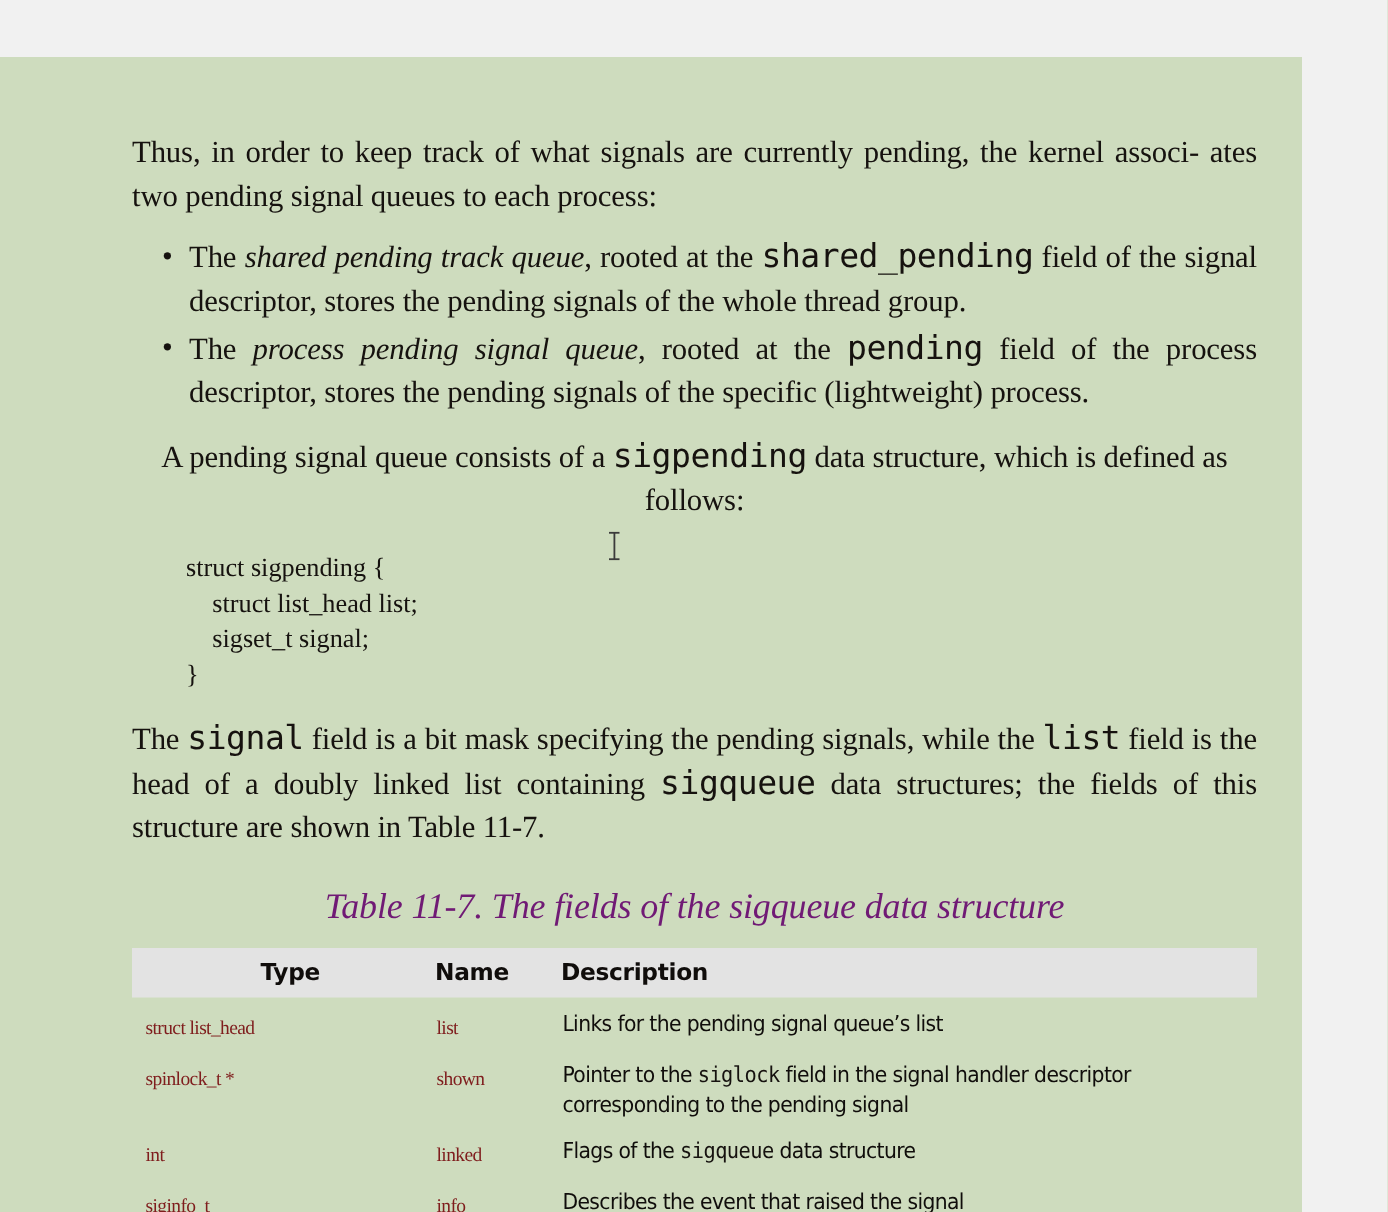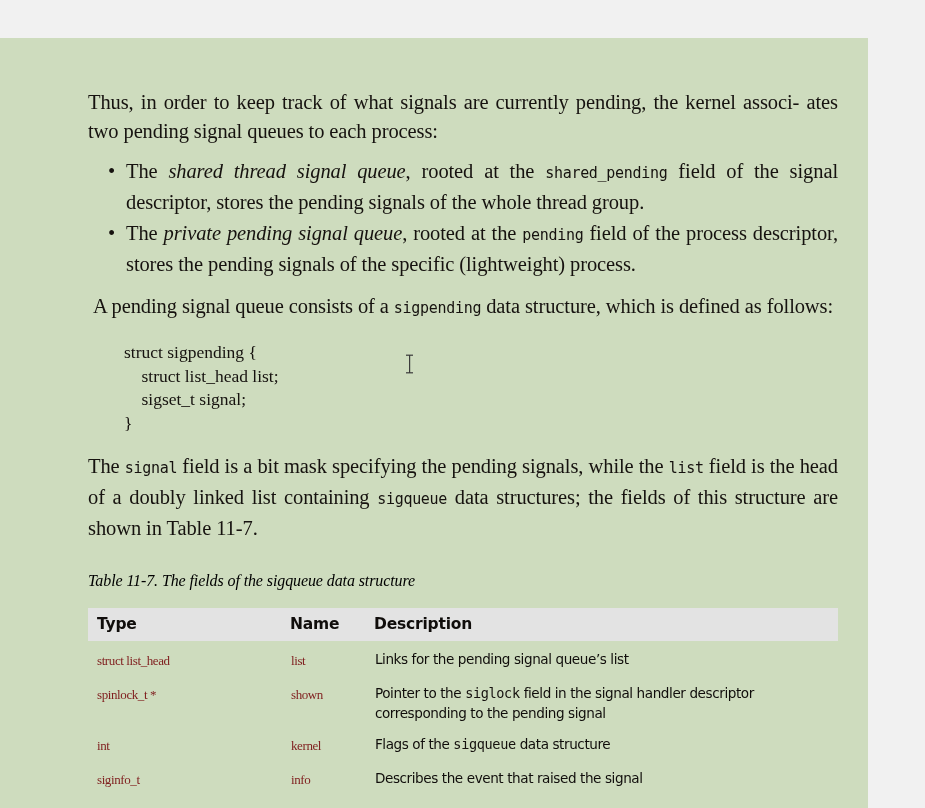--- a/index.html
+++ b/index.html
@@ -80,60 +80,61 @@
     left: 20px;
     top: 0;
     font-size: 20.5px;
     line-height: 29px;
   }
 
   i.term { font-style: italic; }
 
   code, .mono {
     font-family: "DejaVu Sans Mono", monospace;
-    font-size: 15px;
+    font-size: 22px;
     letter-spacing: -0.3px;
     color: #16120f;
   }
 
   pre.codeblock {
     margin: 0;
     padding: 0;
     font-family: Liberation Serif, serif;
     font-size: 17.5px;
     line-height: 23.5px;
     color: #16120f;
     white-space: pre;
   }
 
   .table-caption {
     font-family: "Liberation Serif", serif;
     font-style: italic;
-    font-size: 16px;
+    font-size: 24px;
     line-height: 24px;
-    color: #000000;
+    color: #701a75;
     letter-spacing: -0.1px;
+    text-align: center;
   }
 
   table.fieldtable {
     border-collapse: collapse;
     width: 750px;
     table-layout: fixed;
   }
   table.fieldtable thead th {
     background: #e3e3e3;
     text-align: left;
     font-family: "DejaVu Sans", sans-serif;
     font-weight: bold;
     font-size: 15.5px;
     color: #100d0b;
     padding: 7px 0 8px 0;
     letter-spacing: -0.2px;
   }
-  table.fieldtable thead th.c-type { padding-left: 9px; width: 193px; }
+  table.fieldtable thead th.c-type { padding-left: 9px; width: 193px; text-align: center; }
   table.fieldtable thead th.c-name { width: 84px; }
   table.fieldtable thead th.c-desc { width: 464px; }
 
   table.fieldtable td {
     vertical-align: top;
     padding-top: 8px;
     padding-bottom: 3px;
   }
   table.fieldtable td.cell-type,
   table.fieldtable td.cell-name {
@@ -182,24 +183,24 @@
 
       <p class="body">
         <span>Thus, in order to keep track of what signals are currently pending, the kernel associ-</span>
         <span>ates two pending signal queues to each process:</span>
       </p>
 
       <div class="gap-after-para"></div>
 
       <ul class="bullets">
         <li>
-          <span class="bullet-dot">•</span><span>The </span><i class="term">shared thread signal queue</i><span>, rooted at the </span><code>shared_pending</code><span> field of the signal descriptor, stores the pending signals of the whole thread group.</span>
+          <span class="bullet-dot">•</span><span>The </span><i class="term">shared pending track queue</i><span>, rooted at the </span><code>shared_pending</code><span> field of the signal descriptor, stores the pending signals of the whole thread group.</span>
         </li>
         <li>
-          <span class="bullet-dot">•</span><span>The </span><i class="term">private pending signal queue</i><span>, rooted at the </span><code>pending</code><span> field of the process descriptor, stores the pending signals of the specific (lightweight) process.</span>
+          <span class="bullet-dot">•</span><span>The </span><i class="term">process pending signal queue</i><span>, rooted at the </span><code>pending</code><span> field of the process descriptor, stores the pending signals of the specific (lightweight) process.</span>
         </li>
       </ul>
 
       <div class="gap-after-para"></div>
 
       <p class="body nojust"><span>A pending signal queue consists of a </span><code>sigpending</code><span> data structure, which is defined as follows:</span></p>
 
       <div style="height:18px"></div>
 
       <pre class="codeblock" style="margin-left:36px">struct sigpending {
@@ -231,21 +232,21 @@
             <td class="cell-name">list</td>
             <td class="cell-desc"><span>Links for the pending signal queue’s list</span><code></code><span></span></td>
           </tr>
           <tr>
             <td class="cell-type">spinlock_t *</td>
             <td class="cell-name">shown</td>
             <td class="cell-desc"><span>Pointer to the </span><code>siglock</code><span> field in the signal handler descriptor corresponding to the pending signal</span></td>
           </tr>
           <tr>
             <td class="cell-type">int</td>
-            <td class="cell-name">kernel</td>
+            <td class="cell-name">linked</td>
             <td class="cell-desc"><span>Flags of the </span><code>sigqueue</code><span> data structure</span></td>
           </tr>
           <tr>
             <td class="cell-type">siginfo_t</td>
             <td class="cell-name">info</td>
             <td class="cell-desc"><span>Describes the event that raised the signal</span><code></code><span></span></td>
           </tr>
 
         </tbody>
       </table>

